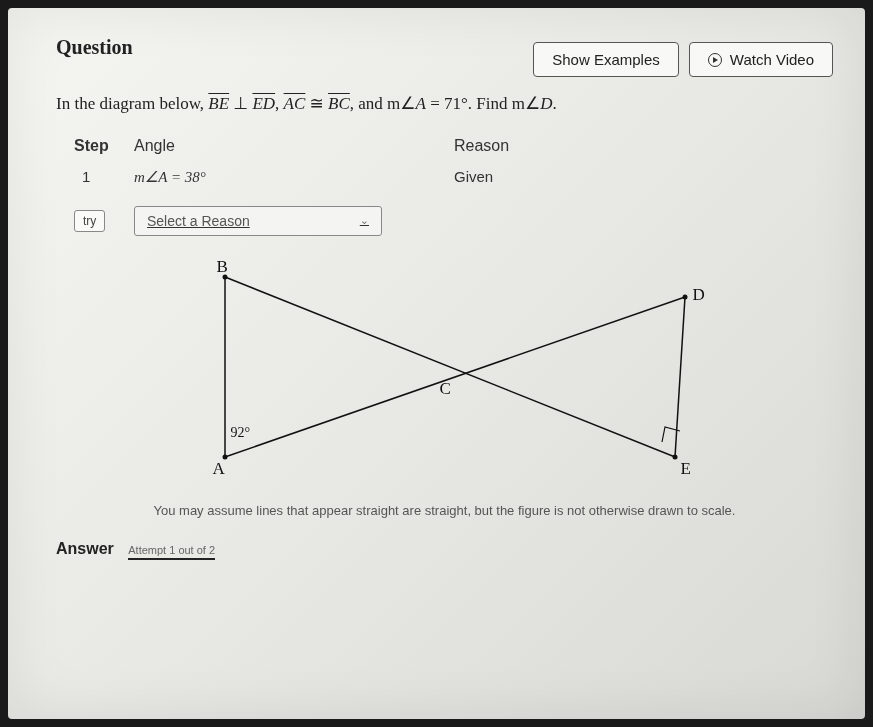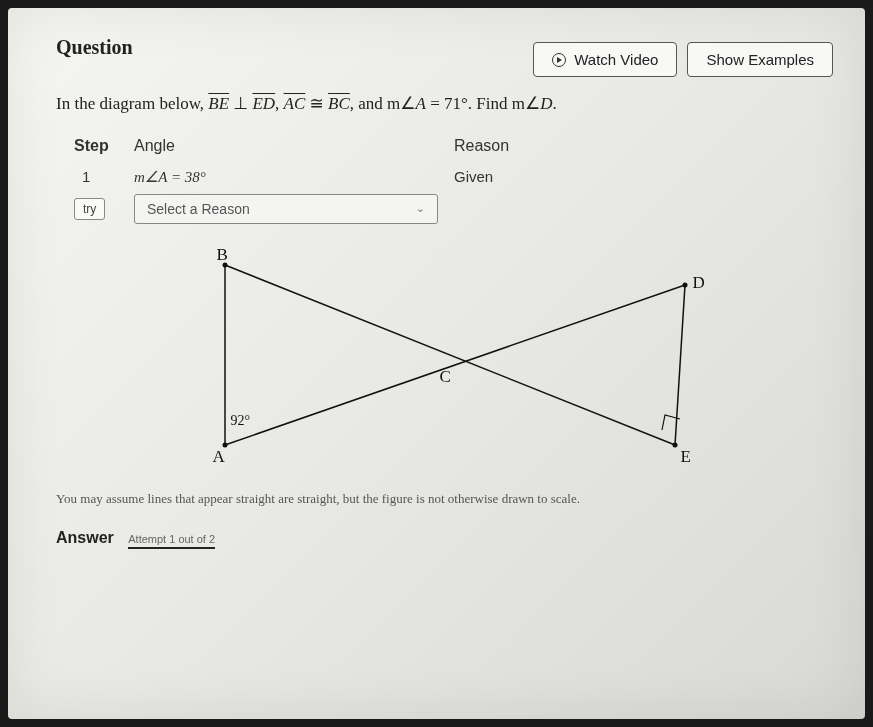--- a/index.html
+++ b/index.html
@@ -77,66 +77,66 @@
     padding:3px 8px; border-radius:3px; cursor:pointer; margin-right:8px;
     font-family: Arial, sans-serif; color:#444;
   }
   .inp {
     border:1.5px solid #555; background:#fff; width:48px; height:22px;
     display:inline-block; vertical-align:middle; font-size:14px; text-align:center;
   }
   .select-reason {
     border:1px solid #888; background:#f4f4f2; padding:6px 12px;
     border-radius:3px; font-size:14px; display:flex; align-items:center;
-    justify-content:space-between; width:304px; cursor:pointer;
+    justify-content:space-between; width:248px; cursor:pointer;
     font-family: Arial, sans-serif; color:#555;
   }
   .chev { font-size:11px; color:#777;}
   .diagram-wrap { position:relative; width:560px; height:220px; margin: 30px auto 10px auto; }
   .pt-label { position:absolute; font-family: Georgia, serif; font-size:17px; color:#111;}
-  .note { font-size:13px; color:#555; margin-top:16px; font-family: Liberation Serif, serif;}
+  .note { text-align:center; font-size:13px; color:#555; margin-top:16px; font-family: Liberation Sans, sans-serif;}
   .answer-row { margin-top: 22px; font-family: Arial, sans-serif;}
   .answer-label { font-weight:bold; font-size:16px; color:#222; margin-right:10px;}
   .attempt { font-size:11px; color:#666; border-bottom:2px solid #222; padding-bottom:2px;}
   .deg-sup { font-size:11px; vertical-align: super;}
 </style>
 </head>
 <body>
 
 <div class="page">
 
   <div class="header-row">
     <div class="q-label">Question</div>
     <div class="btn-row">
       <button class="btn">
+        <span>Show Examples</span>
+      </button>
+      <button class="btn">
         <span class="play-icon"></span>
         <span>Watch Video</span>
-      </button>
-      <button class="btn">
-        <span>Show Examples</span>
       </button>
     </div>
   </div>
 
   <div class="problem">
     <span>In the diagram below, </span><span class="overline">BE</span><span> ⊥ </span><span class="overline">ED</span><span>, </span><span class="overline">AC</span><span> ≅ </span><span class="overline">BC</span><span>, and m∠</span><span style="font-style:italic">A</span><span> = 71°. Find m∠</span><span style="font-style:italic">D</span><span>.</span>
   </div>
 
   <div class="proof-table">
     <div class="proof-headers">
       <div class="col-step">Step</div>
       <div class="col-angle">Angle</div>
       <div class="col-reason">Reason</div>
     </div>
     <div class="proof-row">
       <div class="step-num">1</div>
       <div class="angle-cell">m∠A = 38°</div>
       <div class="reason-cell">Given</div>
     </div>
-    <div class="proof-row" style="margin-top:0;">
+    <div class="proof-row" style="margin-top:12px;text-decoration:underline;">
       <div style="width:60px;">
         <button class="try-btn">try</button>
       </div>
       <div class="reason-cell">
         <div class="select-reason">
           <span>Select a Reason</span>
           <span class="chev">⌄</span>
         </div>
       </div>
     </div>

